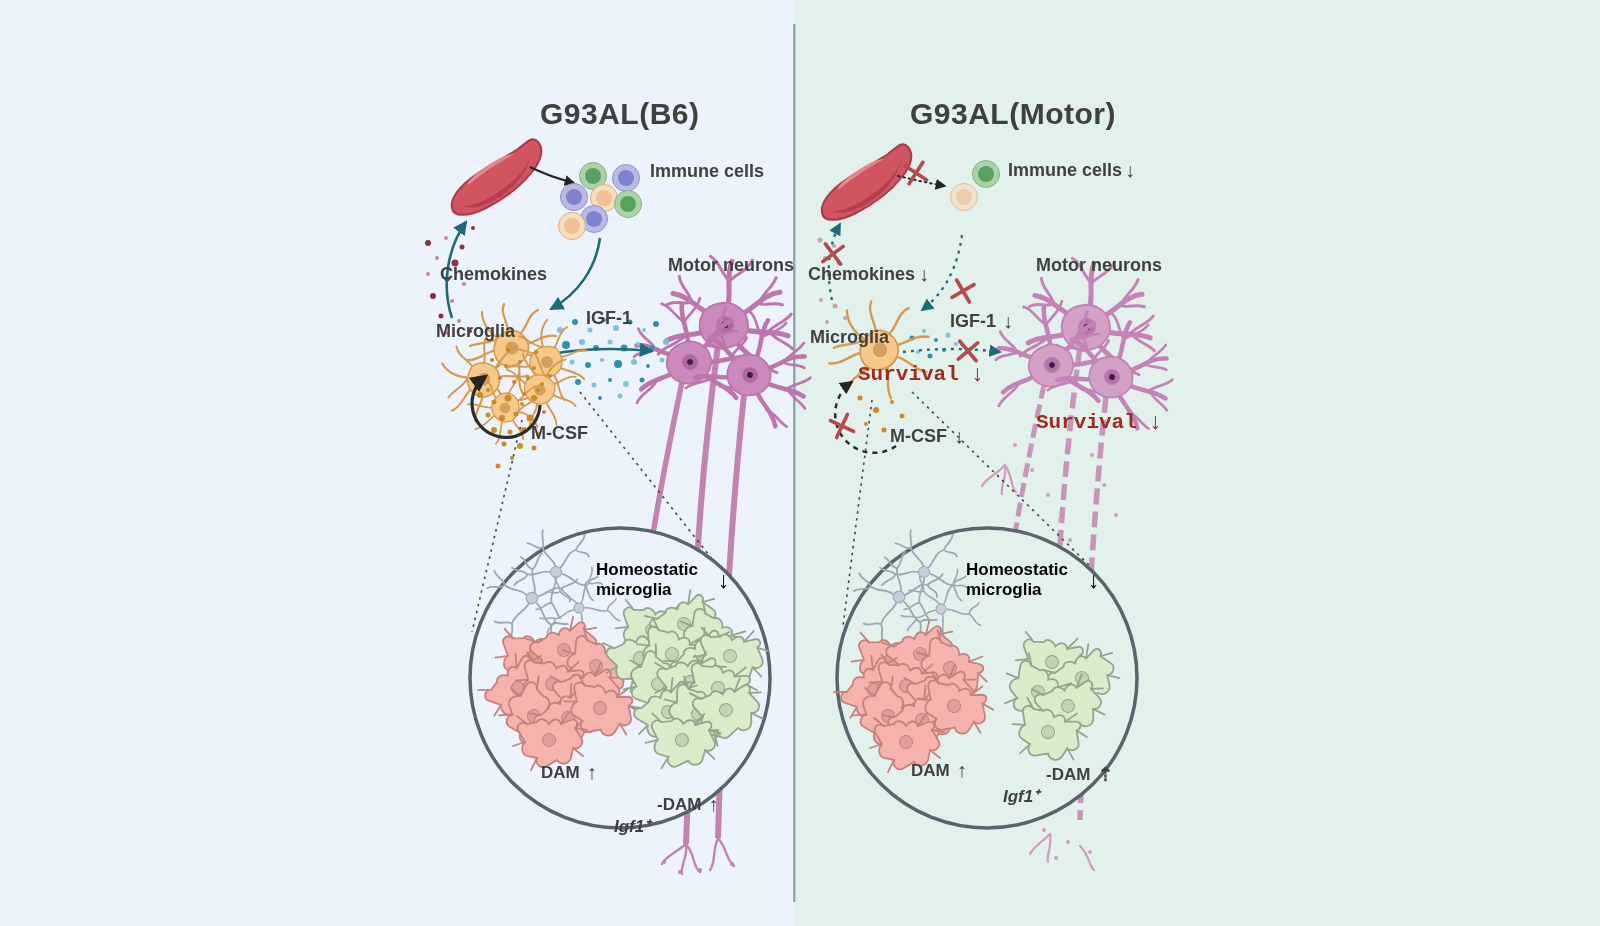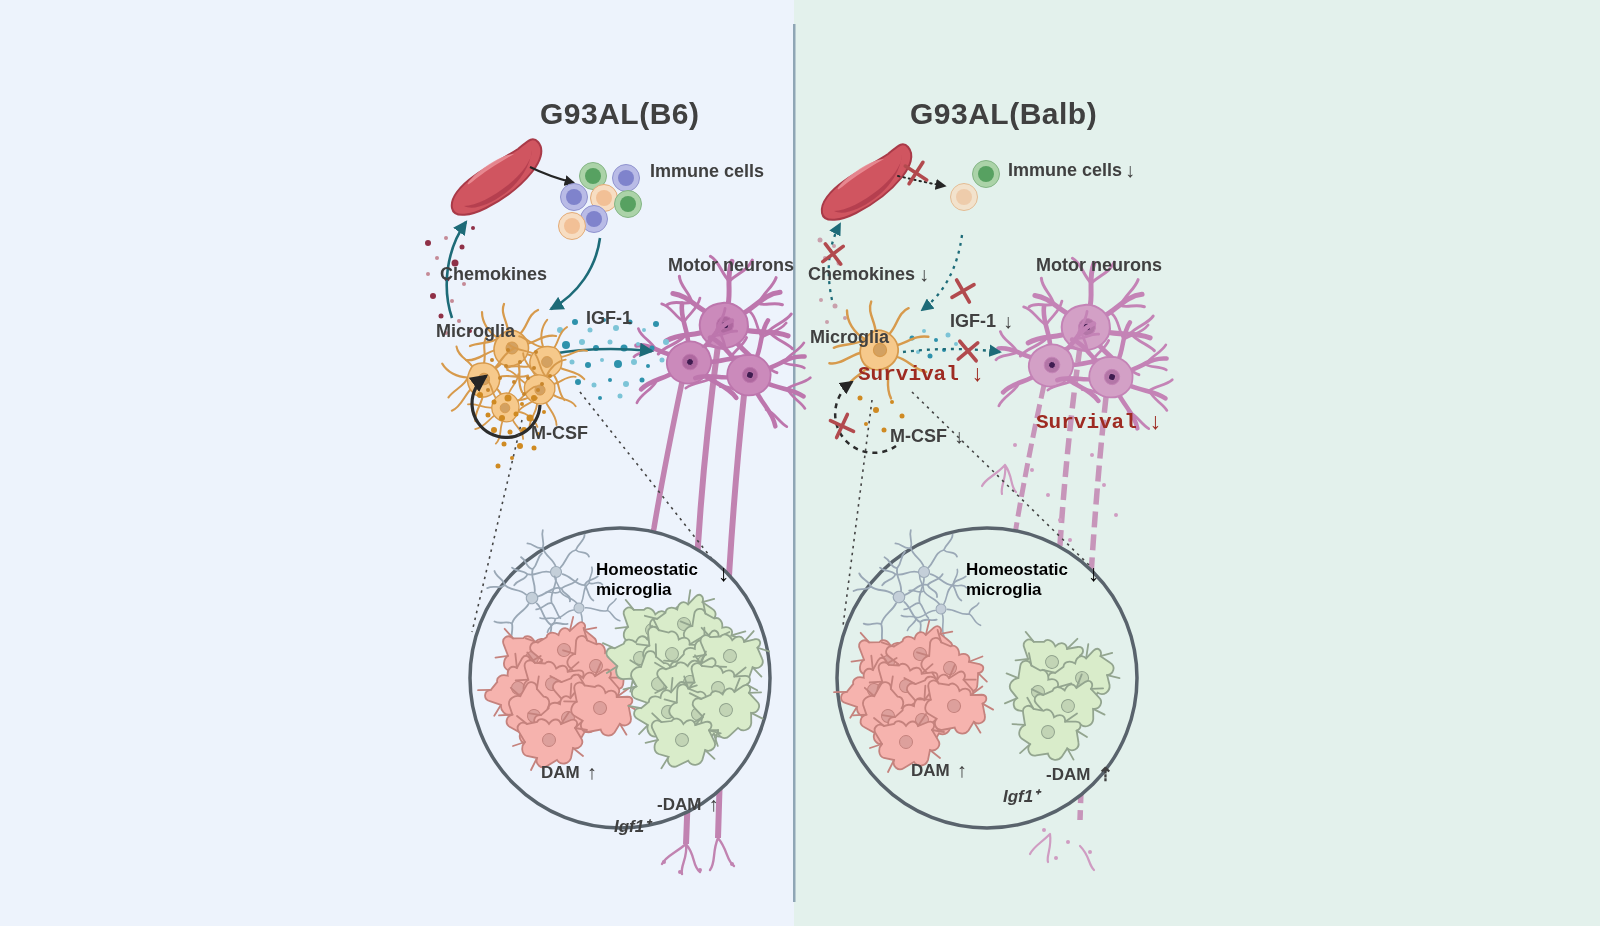--- a/index.html
+++ b/index.html
@@ -8,21 +8,21 @@
   .stage{position:absolute;inset:0;width:1600px;height:926px;}
   svg.art{position:absolute;left:0;top:0;}
   .lbl{position:absolute;font-weight:bold;color:#404040;font-size:18px;
        white-space:nowrap;display:flex;align-items:center;gap:7px;line-height:1.05;}
   .lbl .arr{font-size:20px;font-weight:bold;}
   .title{font-size:30px;letter-spacing:.5px;}
   .red{color:#9e2b22;font-size:21px;font-family:Liberation Mono, monospace;}
   .red .arr{color:#9e2b22;font-size:23px;}
   .inset-lbl{font-size:17px;}
   .homeo-text{white-space:normal;width:112px;line-height:1.2;font-size:17px;font-weight:bold;}
-  .homeo-wrap{display:flex;gap:10px;}
+  .homeo-wrap{display:flex;align-items:center;gap:10px;}
   .homeo-wrap .arr{font-size:23px;}
   .gene{font-style:italic;margin-top:44px;}
   .dashed-arr{font-size:19px;font-weight:bold;}
 </style>
 </head>
 <body>
 
 <div class="stage">
 
 <svg class="art" width="1600" height="926" viewBox="0 0 1600 926">
@@ -434,21 +434,21 @@
     <span>DAM</span>
     <span class="arr">↑</span>
   </div>
   <div class="lbl inset-lbl" style="left:614px;top:774px">
     <span class="gene">Igf1⁺</span>
         <span>-DAM</span>
     <span class="arr">↑</span>
   </div>
 
   <div class="lbl title" style="left:910px;top:98px">
-    <span>G93AL(Balb)</span>
+    <span>G93AL(Motor)</span>
   </div>
   <div class="lbl" style="left:1008px;top:160px;gap:3px">
     <span>Immune cells</span>
     <span class="arr">↓</span>
   </div>
   <div class="lbl" style="left:808px;top:264px;gap:4px">
     <span>Chemokines</span>
     <span class="arr">↓</span>
   </div>
   <div class="lbl" style="left:810px;top:328px">

